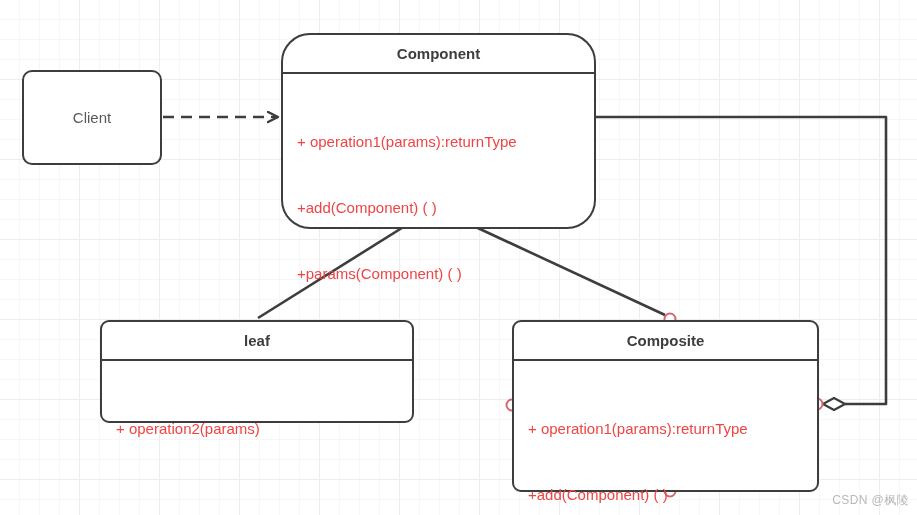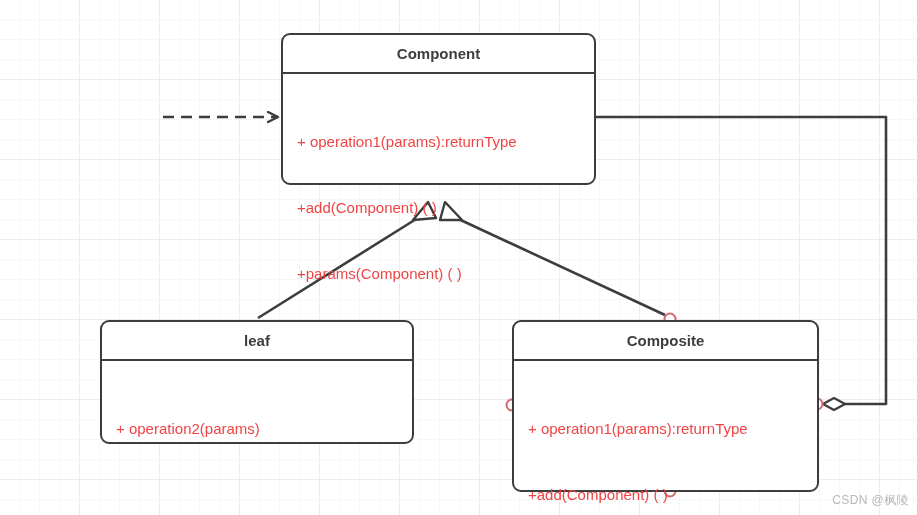--- a/index.html
+++ b/index.html
@@ -60,24 +60,24 @@
     white-space: pre;
   }
   .plain-label {
     font-size: 15px;
     color: #5a5a5a;
     display: flex;
     align-items: center;
     justify-content: center;
     height: 100%;
   }
-  #node-component { left: 281px; top: 33px; width: 315px; height: 152px; }
+  #node-component { left: 281px; top: 33px; width: 315px; height: 196px; border-radius: 29px; }
   #node-component .node-title { height: 37px; }
   #node-client { left: 22px; top: 70px; width: 140px; height: 95px; border-radius: 10px; }
-  #node-leaf { left: 100px; top: 320px; width: 314px; height: 124px; }
+  #node-leaf { left: 100px; top: 320px; width: 314px; height: 103px; }
   #node-leaf .node-title { height: 37px; }
   #node-composite { left: 512px; top: 320px; width: 307px; height: 172px; }
   #node-composite .node-title { height: 37px; }
   .watermark {
     position: absolute;
     right: 8px;
     bottom: 6px;
     font-size: 12px;
     color: #b8b8b8;
     letter-spacing: 0.4px;
@@ -122,20 +122,23 @@
       <circle cx="817" cy="404" r="5.5" fill="#ffffff" stroke="#d4676f" stroke-width="2"></circle>
     </g>
 
     
     <g>
       <circle cx="512" cy="405" r="5.5" fill="#ffffff" stroke="#d4676f" stroke-width="2"></circle>
       <circle cx="670" cy="491" r="5.5" fill="#ffffff" stroke="#d4676f" stroke-width="2"></circle>
     </g>
   </svg>
 
+  <div class="node" id="node-client">
+    <div class="plain-label">Client</div>
+  </div>
 
   <div class="node" id="node-component">
     <div class="node-title">Component</div>
     <div class="node-divider"></div>
     <div class="node-body">
       <div>+ operation1(params):returnType</div>
       <div>+add(Component) ( )</div>
       <div>+params(Component) ( )</div>
       <div>+getChild(int) ( )</div>
     </div>

